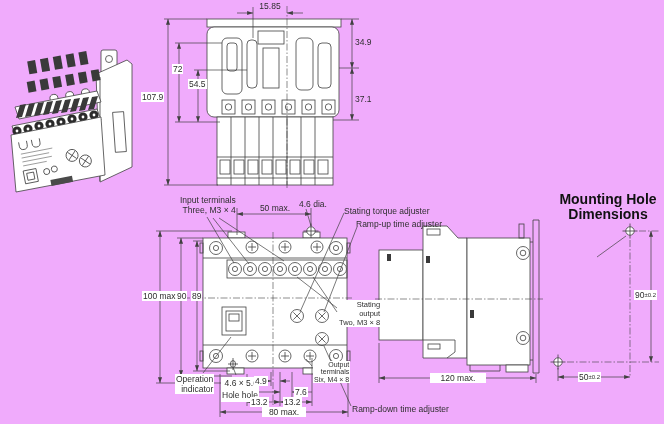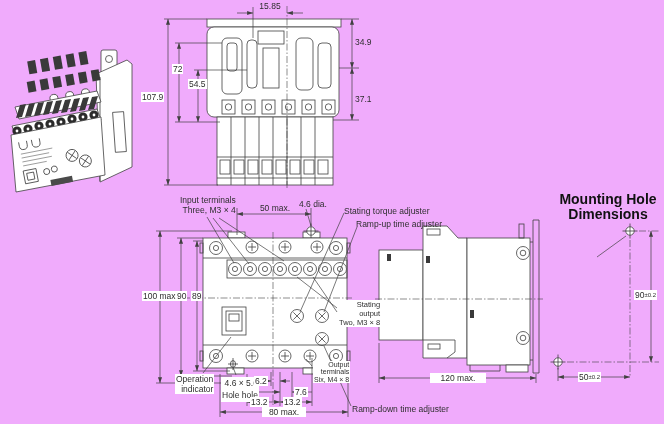--- a/index.html
+++ b/index.html
@@ -368,21 +368,21 @@
   <div>Two, M3 × 8</div>
 </div>
 <div class="lbl bg" style="left:175px;top:374px">
   <div>Operation</div>
   <div>indicator</div>
 </div>
 <div class="lbl bg" style="left:221px;top:377px;line-height:1.45">
   <div>4.6 × 5.6</div>
   <div>Hole hole</div>
 </div>
-<div class="lbl bg" style="left:254px;top:376px">6.2</div>
+<div class="lbl bg" style="left:254px;top:376px">4.9</div>
 <div class="lbl bg" style="left:294px;top:387px">7.6</div>
 <div class="lbl bg" style="left:250px;top:397px">13.2</div>
 <div class="lbl bg" style="left:283px;top:397px">13.2</div>
 <div class="lbl c bg" style="left:262px;top:407px;width:44px">80 max.</div>
 <div class="lbl tiny bg" style="left:313px;top:361px">
   <div>Output</div>
   <div>terminals</div>
   <div>Six, M4 × 8</div>
 </div>
 <div class="lbl" style="left:352px;top:404px">Ramp-down time adjuster</div>

